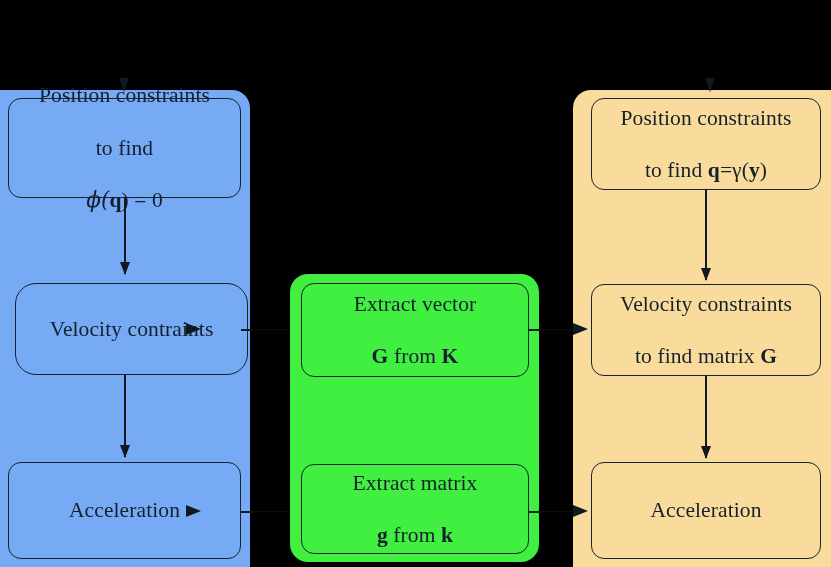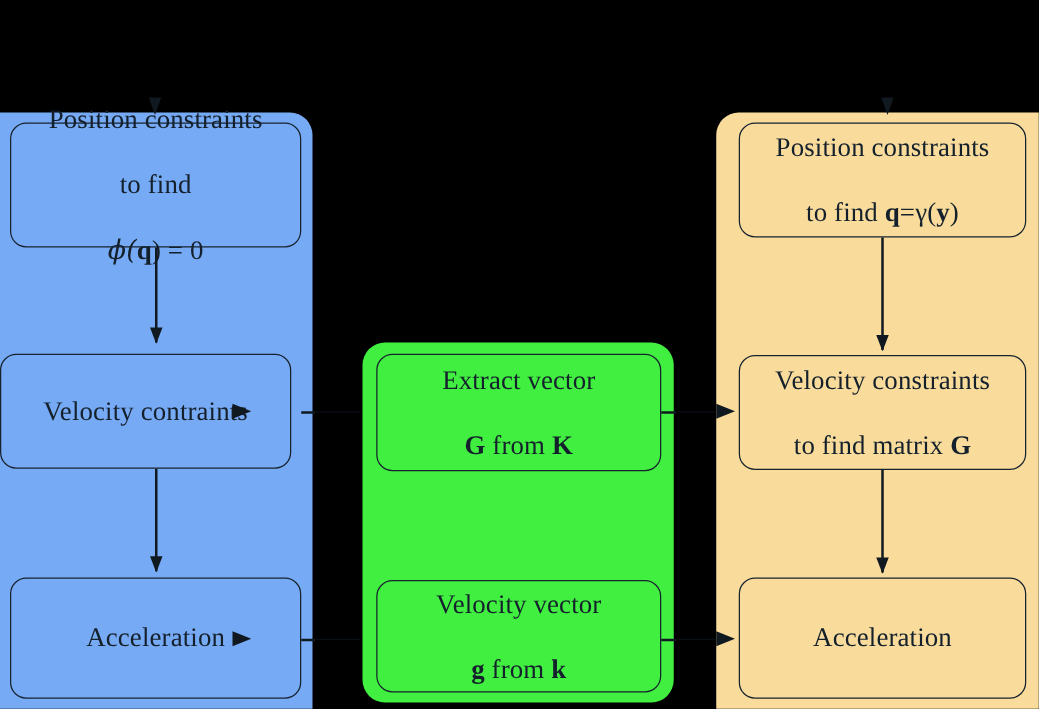--- a/index.html
+++ b/index.html
@@ -119,21 +119,21 @@
   <div class="node node-blue" style="left:8px; top:98px; width:233px; height:100px;">
     <div>
       <span class="ln">Position constraints</span>
       <span class="ln">to find</span>
       <span class="ln"><em style="font-family:'DejaVu Serif',serif;font-style:italic;">ϕ(</em><b class="bi">q</b><span>) = 0</span></span>
     </div>
   </div>
 
   <div class="v-arrow" style="left:124px; top:198px; height:76px;"></div>
 
-  <div class="node node-blue" style="left:0; top:283px; width:233px; height:92px;">
+  <div class="node node-blue" style="left:15px; top:283px; width:233px; height:92px;border-radius:21px;">
     <div>
       <span class="ln">Velocity contraints</span>
     </div>
   </div>
 
   <div class="v-arrow" style="left:124px; top:375px; height:82px;"></div>
 
   <div class="node node-blue" style="left:8px; top:462px; width:233px; height:97px;">
     <div>
       <span class="ln">Acceleration</span>
@@ -145,21 +145,21 @@
 
   <div class="node node-green" style="left:301px; top:283px; width:228px; height:94px;">
     <div>
       <span class="ln">Extract vector</span>
       <span class="ln"><b class="bi">G</b><span> from </span><b class="bi">K</b></span>
     </div>
   </div>
 
   <div class="node node-green" style="left:301px; top:464px; width:228px; height:90px;">
     <div>
-      <span class="ln">Velocity vector</span>
+      <span class="ln">Extract matrix</span>
       <span class="ln"><b class="bi">g</b><span> from </span><b class="bi">k</b></span>
     </div>
   </div>
 
   <div class="panel panel-orange" style="left:573px; top:90px; width:280px; height:500px;">
   </div>
 
   <div class="top-arrow" style="left:705px; top:78px;"></div>
 
   <div class="node node-orange" style="left:591px; top:98px; width:230px; height:92px;">

